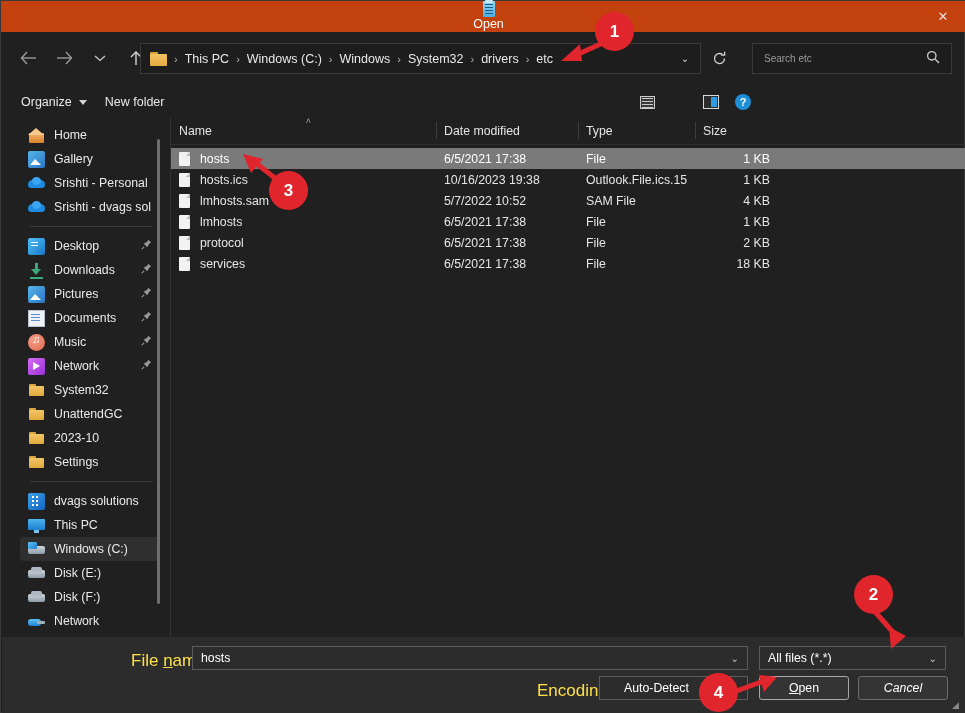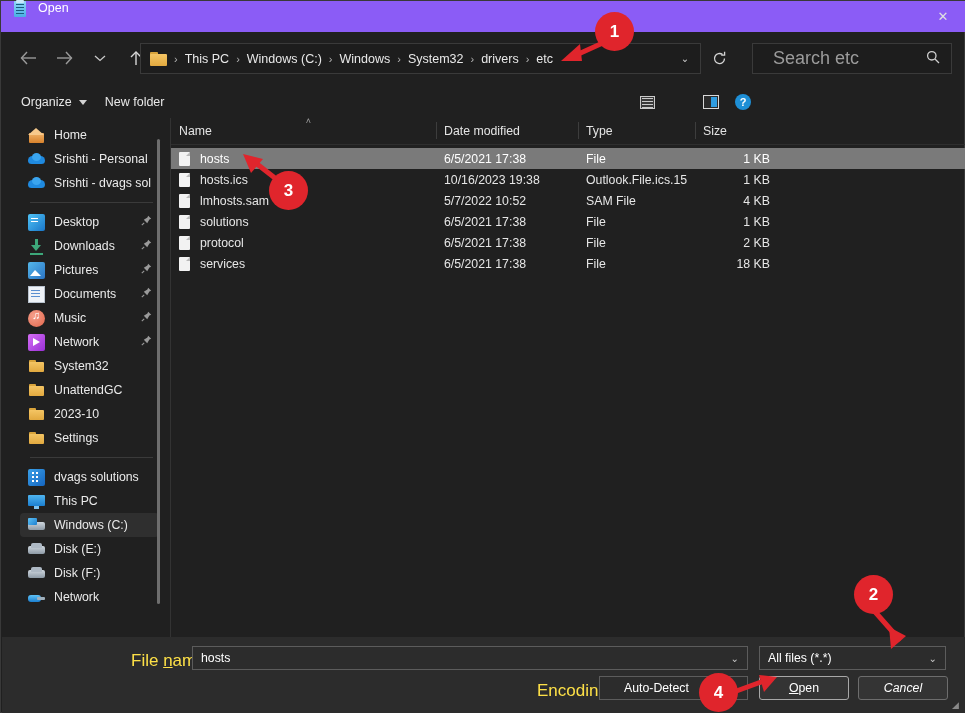--- a/index.html
+++ b/index.html
@@ -13,22 +13,22 @@
   #app {
     position: relative;
     width: 965px; height: 713px;
     background: #202020;
     border: 1px solid #393939;
   }
 
   
   .titlebar {
     position: absolute; left: 0; top: 0; width: 965px; height: 31px;
-    background: #8b5cf6;
-    display: flex; 
+    background: #c2410c;
+    display: flex; align-items: center; flex-direction: column;
   }
   .title-ico {
     margin-left: 11px; width: 16px; height: 16px; position: relative;
   }
   .title-ico .pad {
     position: absolute; left: 2px; top: 0; width: 12px; height: 16px;
     background: linear-gradient(180deg,#8fd6f7 0%,#49aee4 100%);
     border-radius: 1px;
   }
   .title-ico .pad::after {
@@ -96,21 +96,21 @@
     position: absolute; left: 703px; top: 43px; width: 30px; height: 29px;
     display: flex; align-items: center; justify-content: center;
     color: #d5d5d5;
   }
   .searchbox {
     position: absolute; left: 751px; top: 42px; width: 200px; height: 31px;
     border: 1px solid #3a3a3a; background: #1d1d1d;
     display: flex; align-items: center;
   }
   .searchbox .ph {
-    margin-left: 20px; font-size: 18px; color: #9b9b9b;
+    margin-left: 11px; font-size: 10px; color: #9b9b9b;
   }
   .searchbox .mag {
     margin-left: auto; margin-right: 11px; color: #cfcfcf;
   }
 
   
   .cmdbar {
     position: absolute; left: 0; top: 85px; width: 769px; height: 32px;
     display: flex; align-items: center;
   }
@@ -504,20 +504,24 @@
     </div>
   </div>
 
   <div class="sidebar">
     <div class="sb-gap"></div>
     <div class="sb-item">
       <span class="sb-ico ic-home"></span>
       <span class="sb-label">Home</span>
     </div>
     <div class="sb-item">
+      <span class="sb-ico ic-gallery"></span>
+      <span class="sb-label">Gallery</span>
+    </div>
+    <div class="sb-item">
       <span class="sb-ico ic-cloud"></span>
       <span class="sb-label">Srishti - Personal</span>
     </div>
     <div class="sb-item">
       <span class="sb-ico ic-cloud"></span>
       <span class="sb-label">Srishti - dvags sol</span>
     </div>
     <div class="sb-div"></div>
     <div class="sb-item">
       <span class="sb-ico ic-desktop"></span>
@@ -659,21 +663,21 @@
         <span class="file-ico"></span>
         <span>lmhosts.sam</span>
       </div>
       <div class="cell c-date">5/7/2022 10:52</div>
       <div class="cell c-type">SAM File</div>
       <div class="cell c-size">4 KB</div>
     </div>
     <div class="row">
       <div class="cell c-name">
         <span class="file-ico"></span>
-        <span>solutions</span>
+        <span>lmhosts</span>
       </div>
       <div class="cell c-date">6/5/2021 17:38</div>
       <div class="cell c-type">File</div>
       <div class="cell c-size">1 KB</div>
     </div>
     <div class="row">
       <div class="cell c-name">
         <span class="file-ico"></span>
         <span>protocol</span>
       </div>

